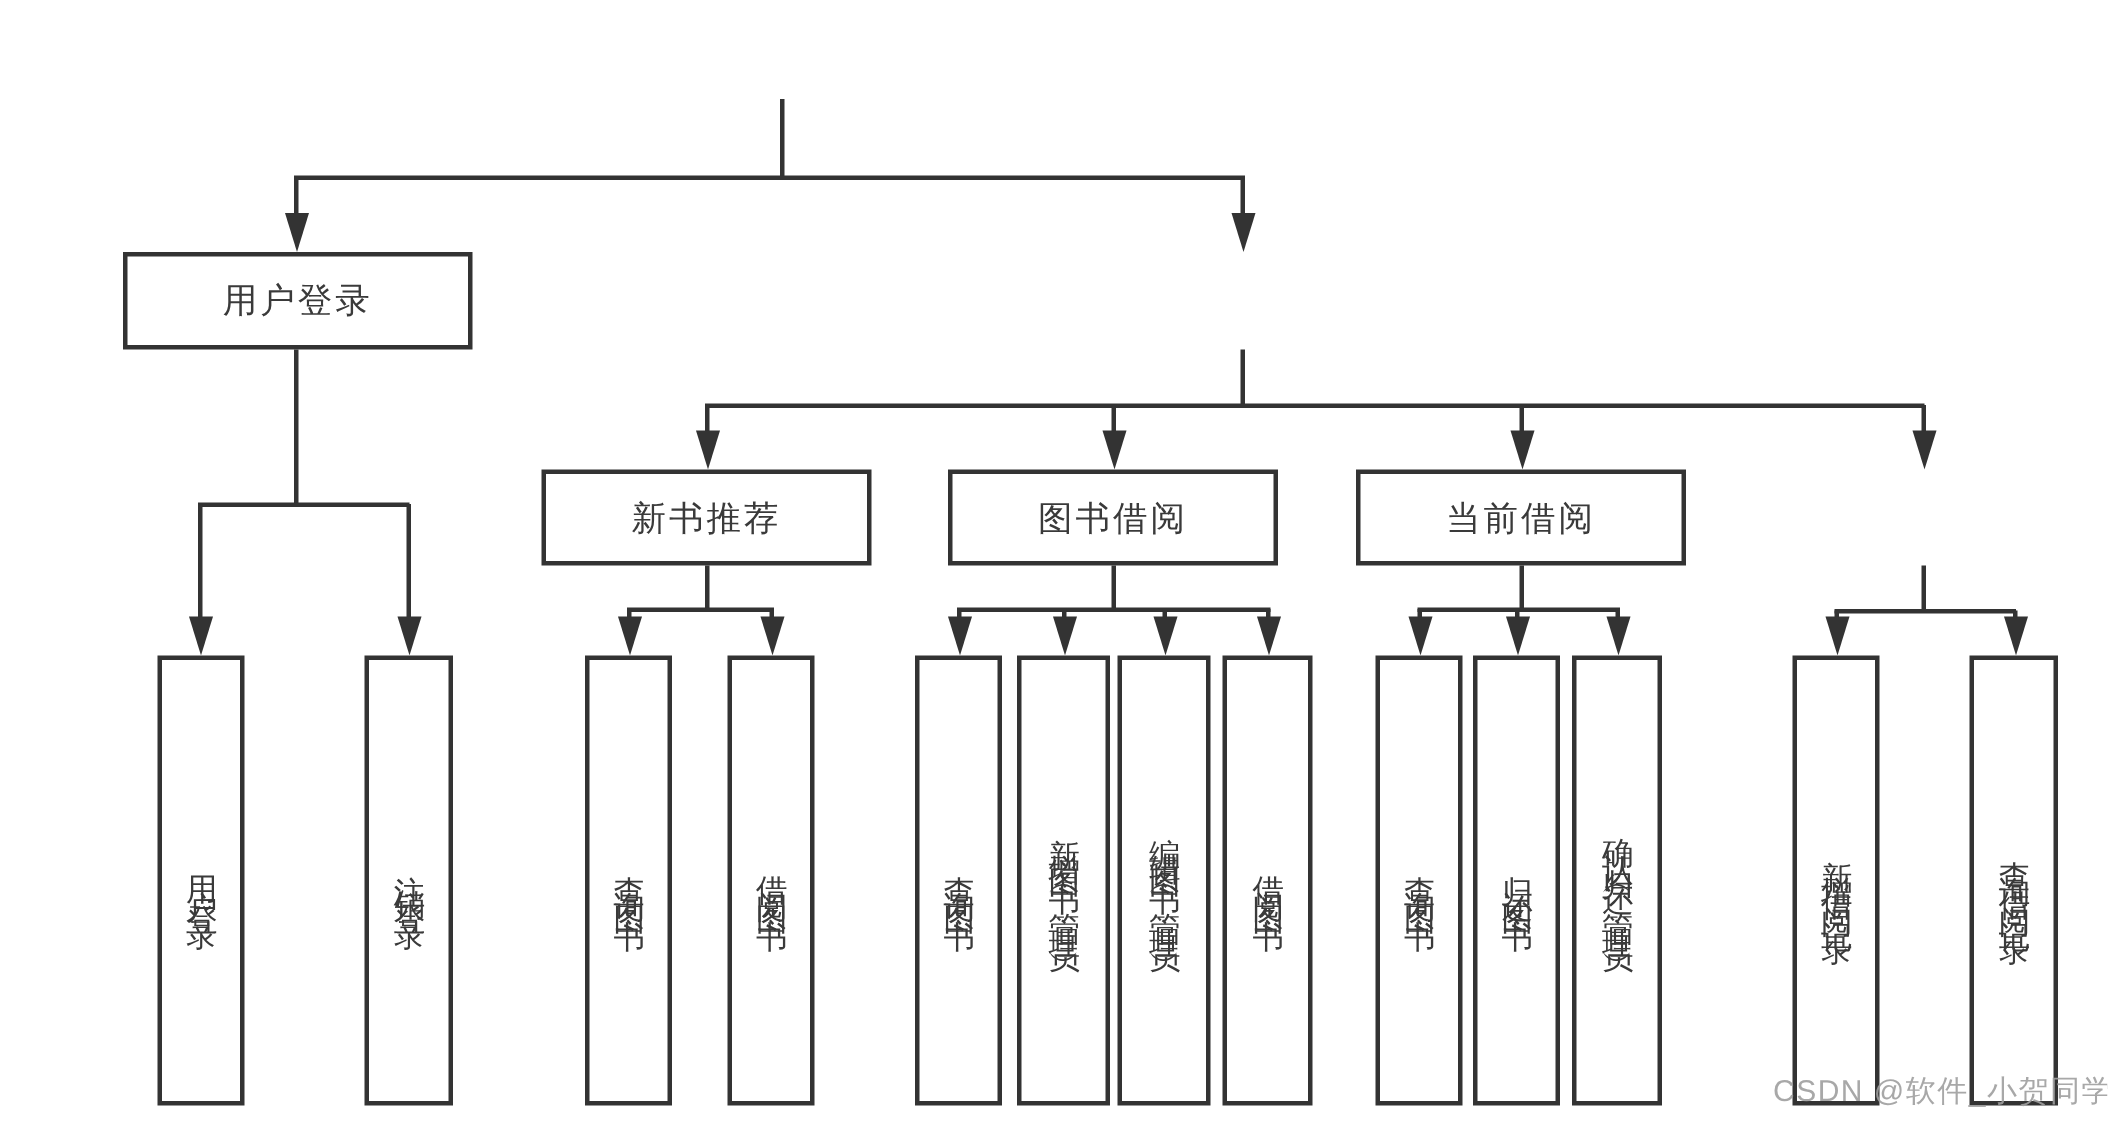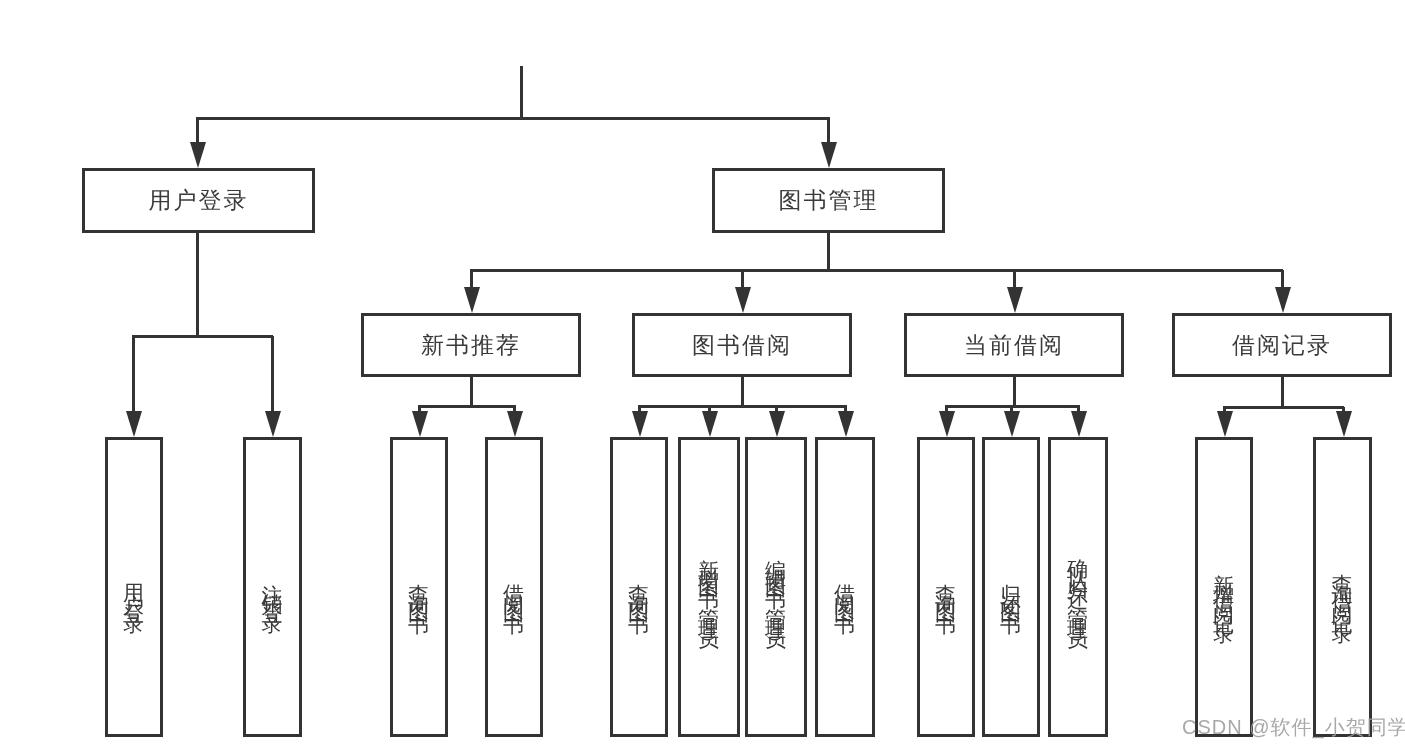--- a/index.html
+++ b/index.html
@@ -71,23 +71,20 @@
   <div class="vline" style="left:520px;top:66px;height:53px;"></div>
   <div class="hline" style="left:196px;top:117px;width:634px;"></div>
   <div class="vline" style="left:196px;top:118px;height:33px;"></div>
   <div class="arrow" style="left:190px;top:142px;"></div>
   <div class="vline" style="left:827px;top:118px;height:33px;"></div>
   <div class="arrow" style="left:821px;top:142px;"></div>
 
   <div class="box" style="left:82px;top:168px;width:233px;height:65px;">
     <span class="hlabel">用户登录</span>
   </div>
-  <div class="box" style="left:712px;top:168px;width:233px;height:65px;">
-    <span class="hlabel">图书管理</span>
-  </div>
 
   <div class="vline" style="left:196px;top:233px;height:105px;"></div>
   <div class="hline" style="left:132px;top:335px;width:141px;"></div>
   <div class="vline" style="left:132px;top:336px;height:84px;"></div>
   <div class="arrow" style="left:126px;top:411px;"></div>
   <div class="vline" style="left:271px;top:336px;height:84px;"></div>
   <div class="arrow" style="left:265px;top:411px;"></div>
 
   <div class="vline" style="left:827px;top:233px;height:38px;"></div>
   <div class="hline" style="left:470px;top:269px;width:813px;"></div>
@@ -101,23 +98,20 @@
   <div class="arrow" style="left:1275px;top:287px;"></div>
 
   <div class="box" style="left:361px;top:313px;width:220px;height:64px;">
     <span class="hlabel">新书推荐</span>
   </div>
   <div class="box" style="left:632px;top:313px;width:220px;height:64px;">
     <span class="hlabel">图书借阅</span>
   </div>
   <div class="box" style="left:904px;top:313px;width:220px;height:64px;">
     <span class="hlabel">当前借阅</span>
-  </div>
-  <div class="box" style="left:1172px;top:313px;width:220px;height:64px;">
-    <span class="hlabel">借阅记录</span>
   </div>
 
   <div class="vline" style="left:470px;top:377px;height:31px;"></div>
   <div class="hline" style="left:418px;top:405px;width:98px;"></div>
   <div class="vline" style="left:418px;top:406px;height:14px;"></div>
   <div class="arrow" style="left:412px;top:411px;"></div>
   <div class="vline" style="left:513px;top:406px;height:14px;"></div>
   <div class="arrow" style="left:507px;top:411px;"></div>
 
   <div class="vline" style="left:741px;top:377px;height:31px;"></div>

